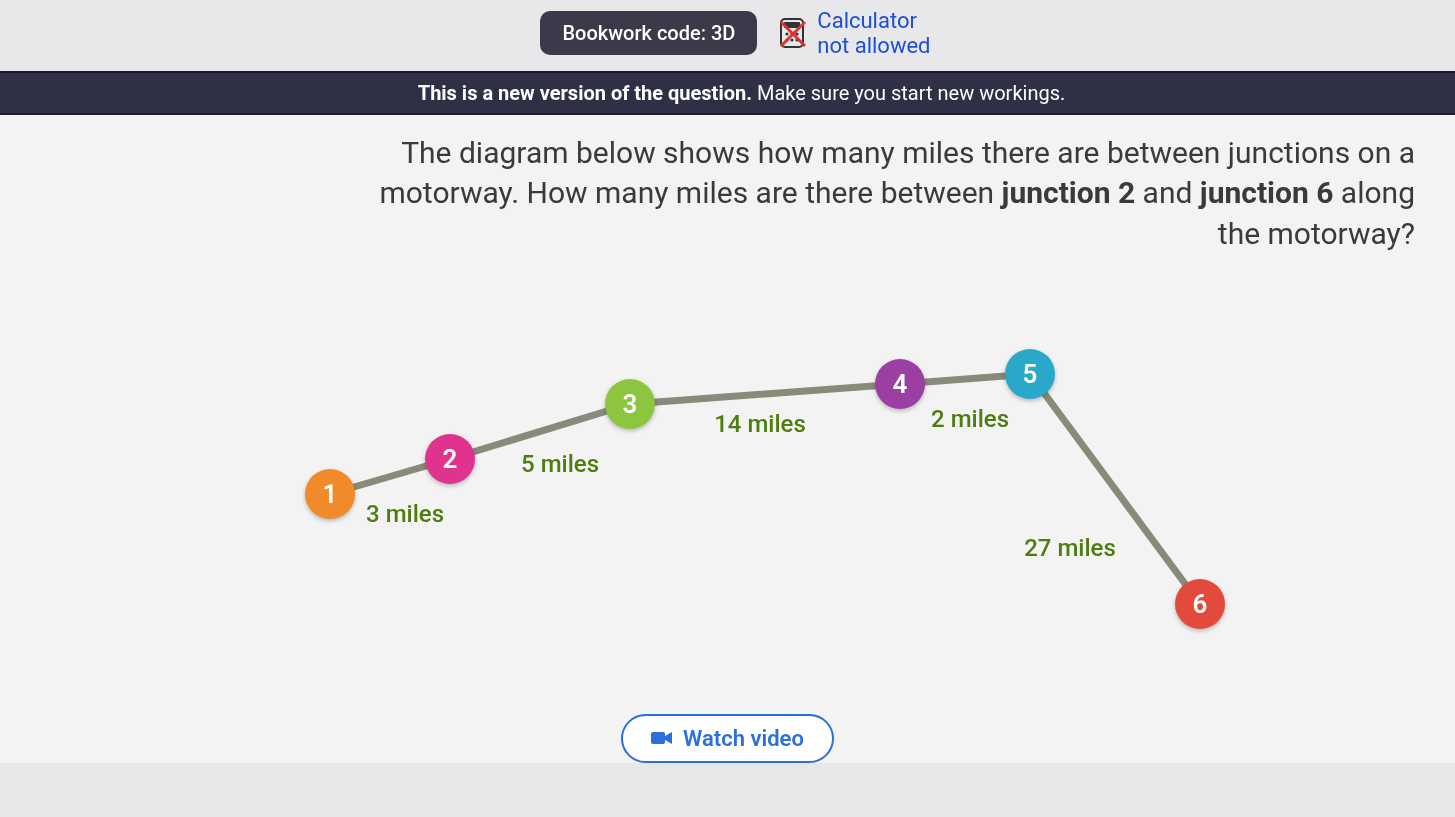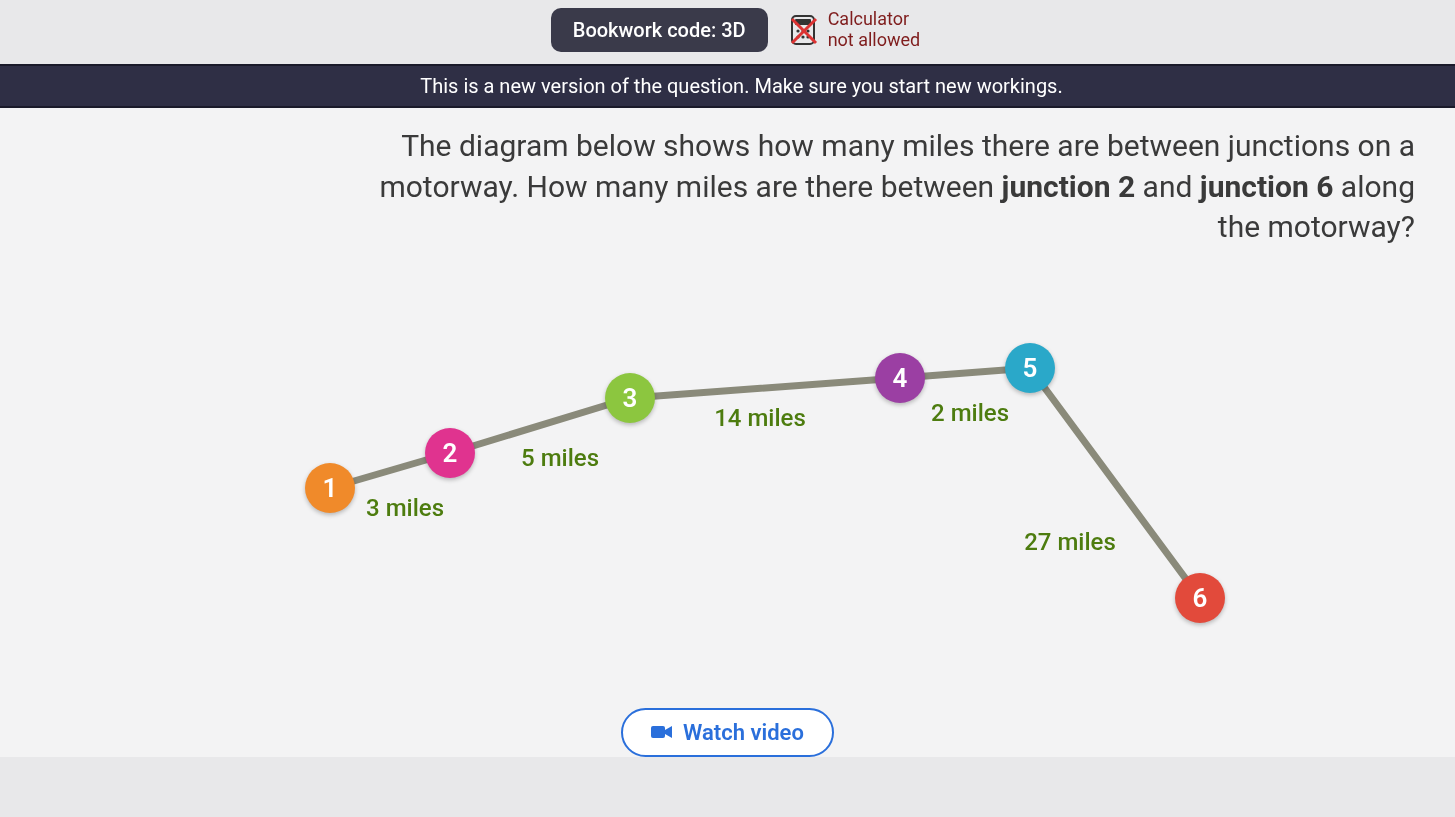--- a/index.html
+++ b/index.html
@@ -23,38 +23,38 @@
     color: #fff;
     padding: 10px 22px;
     border-radius: 10px;
     font-size: 20px;
     font-weight: 500;
   }
   .calc-group {
     display: flex;
     align-items: center;
     gap: 8px;
-    color: #7f1d1d;
-    font-size: 18px;
+    color: #1d4ed8;
+    font-size: 22px;
   }
   .calc-icon {
     width: 34px; height: 34px;
     display: inline-flex; align-items: center; justify-content: center;
   }
   .calc-text { line-height: 1.15; }
   .banner {
     background: #2f2f45;
     color: #fff;
     text-align: center;
     padding: 8px 12px;
     font-size: 20px;
     border-top: 2px solid #1a1a2a;
     border-bottom: 2px solid #1a1a2a;
   }
-  .banner .bold { font-weight: 400; margin-left: 28px; }
+  .banner .bold { font-weight: 700; margin-left: 28px; }
   .question-card {
     background: #f3f3f4;
     margin: 0;
     padding: 18px 40px 0 40px;
   }
   .question-text {
     color: #3a3a3a;
     font-size: 30px;
     line-height: 1.35;
     text-align: right;

